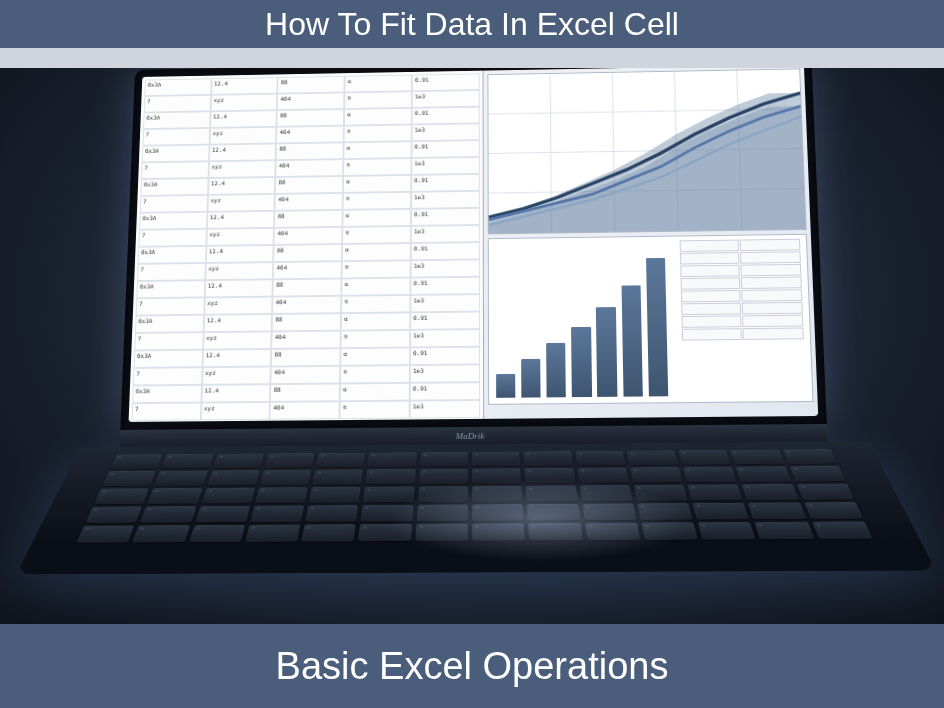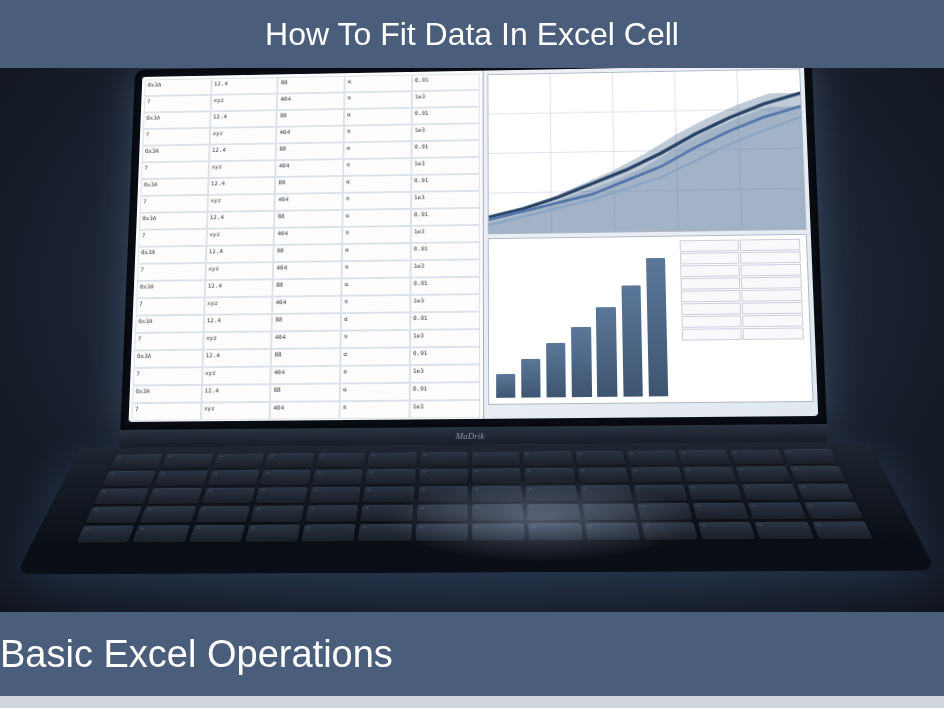--- a/index.html
+++ b/index.html
@@ -6,40 +6,40 @@
     body {
       width: 944px;
       height: 708px;
       font-family: 'Segoe UI', Arial, sans-serif;
       background: #d0d4dc;
       overflow: hidden;
       position: relative;
     }
     .top-banner {
       width: 100%;
-      height: 68px;
+      height: 48px;
       background: #4a5d7a;
       display: flex;
       align-items: center;
       justify-content: center;
     }
     .top-banner-text {
       color: #ffffff;
       font-size: 32px;
       font-weight: 400;
     }
     .bottom-banner {
       width: 100%;
       height: 84px;
       background: #4a5d7a;
       display: flex;
       align-items: center;
-      justify-content: flex-start;
-      position: absolute;
-      bottom: 12px;
+      justify-content: center;
+      position: absolute;
+      bottom: 0;
     }
     .bottom-banner-text {
       color: #ffffff;
       font-size: 38px;
       font-weight: 400;
     }
     .laptop-area {
       position: absolute;
       top: 68px;
       left: 0;

